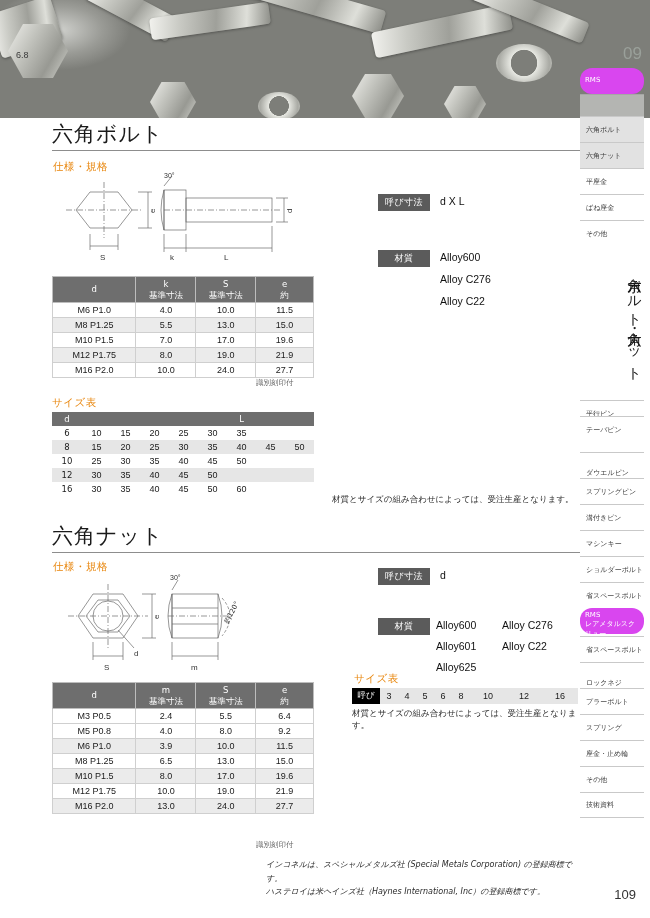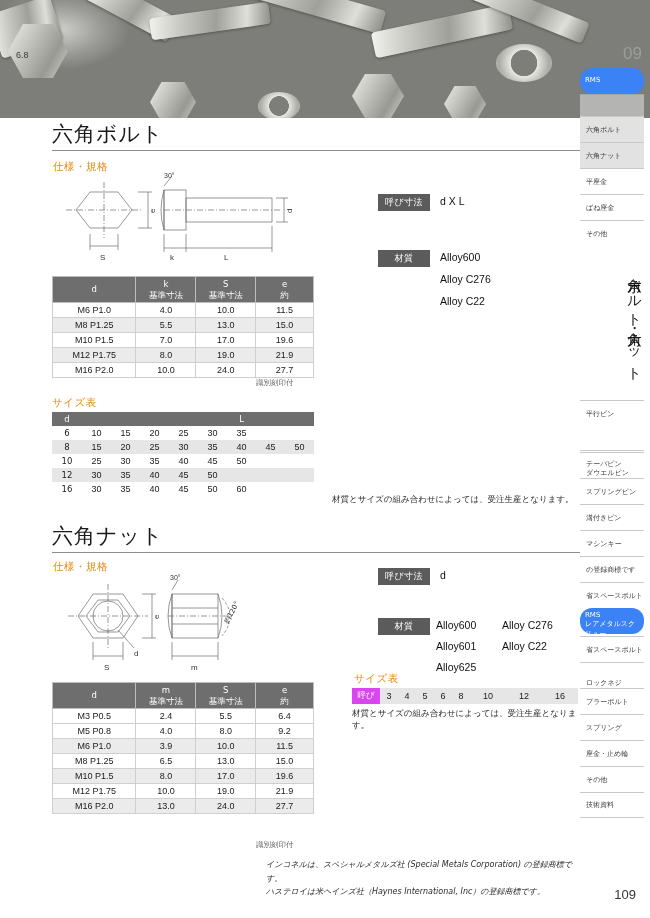--- a/index.html
+++ b/index.html
@@ -114,21 +114,21 @@
   
   .sidebar {
     position: absolute; right: 0; top: 0; width: 70px; height: 918px;
   }
   .side-pagenum {
     position: absolute; right: 8px; top: 44px;
     font-size: 17px; color: #9aa09a; font-family: "Liberation Sans", sans-serif;
   }
   .side-tab-active {
     position: absolute; left: 0; width: 64px;
-    background: #3b82f6; color: #fff; font-size: 7px;
+    background: #d946ef; color: #fff; font-size: 7px;
     font-family: "DejaVu Sans", sans-serif;
     padding: 3px 5px; line-height: 1.35; border-radius: 12px;
   }
   .side-item {
     position: absolute; left: 0; width: 64px; height: 26px;
     font-size: 7px; color: #3c3c3c; font-family: "DejaVu Sans", sans-serif;
     display: flex; align-items: center; padding-left: 6px;
     border-top: 1px solid #c9c9c9;
   }
   .side-item.shaded { background: #e2e2e2; }
@@ -424,21 +424,21 @@
             <td>27.7</td>
           </tr>
       </tbody>
     </table>
     <div class="note-small" style="left:256px;top:840px;">識別刻印付</div>
 
     <div class="sub-label" style="left:354px;top:672px;">サイズ表</div>
     <table class="size" style="left:352px;top:688px;width:226px;">
       <tbody>
         <tr class="alt">
-          <th class="rh" style="background:#d946ef;color:#fff;width:28px;">呼び</th>
+          <th class="rh" style="background:#000000;color:#fff;width:28px;">呼び</th>
           <td>3</td>
           <td>4</td>
           <td>5</td>
           <td>6</td>
           <td>8</td>
           <td>10</td>
           <td>12</td>
           <td>16</td>
         </tr>
       </tbody>
@@ -470,37 +470,37 @@
       </div>
     <div class="side-item" style="top:220px;">
         <span>その他</span>
       </div>
 
     <div class="side-vtab" style="top:250px;height:140px;">六角ボルト・六角ナット</div>
 
     <div class="side-item" style="top:400px;">
         <span>平行ピン</span>
       </div>
-    <div class="side-item" style="top:450px;">
+    <div class="side-item" style="top:416px;">
         <span>テーパピン</span>
       </div>
     <div class="side-item" style="top:452px;align-items:flex-end;">
         <span>ダウエルピン</span>
       </div>
     <div class="side-item" style="top:478px;">
         <span>スプリングピン</span>
       </div>
     <div class="side-item" style="top:504px;">
         <span>溝付きピン</span>
       </div>
     <div class="side-item" style="top:530px;">
         <span>マシンキー</span>
       </div>
     <div class="side-item" style="top:556px;">
-        <span>の登録商標です</span>
+        <span>ショルダーボルト</span>
       </div>
     <div class="side-item" style="top:582px;">
         <span>省スペースボルト</span>
       </div>
 
     <div class="side-tab-active" style="top:608px;height:26px;">
       <div>RMS</div>
       <div>レアメタルスクリュー</div>
     </div>
 

